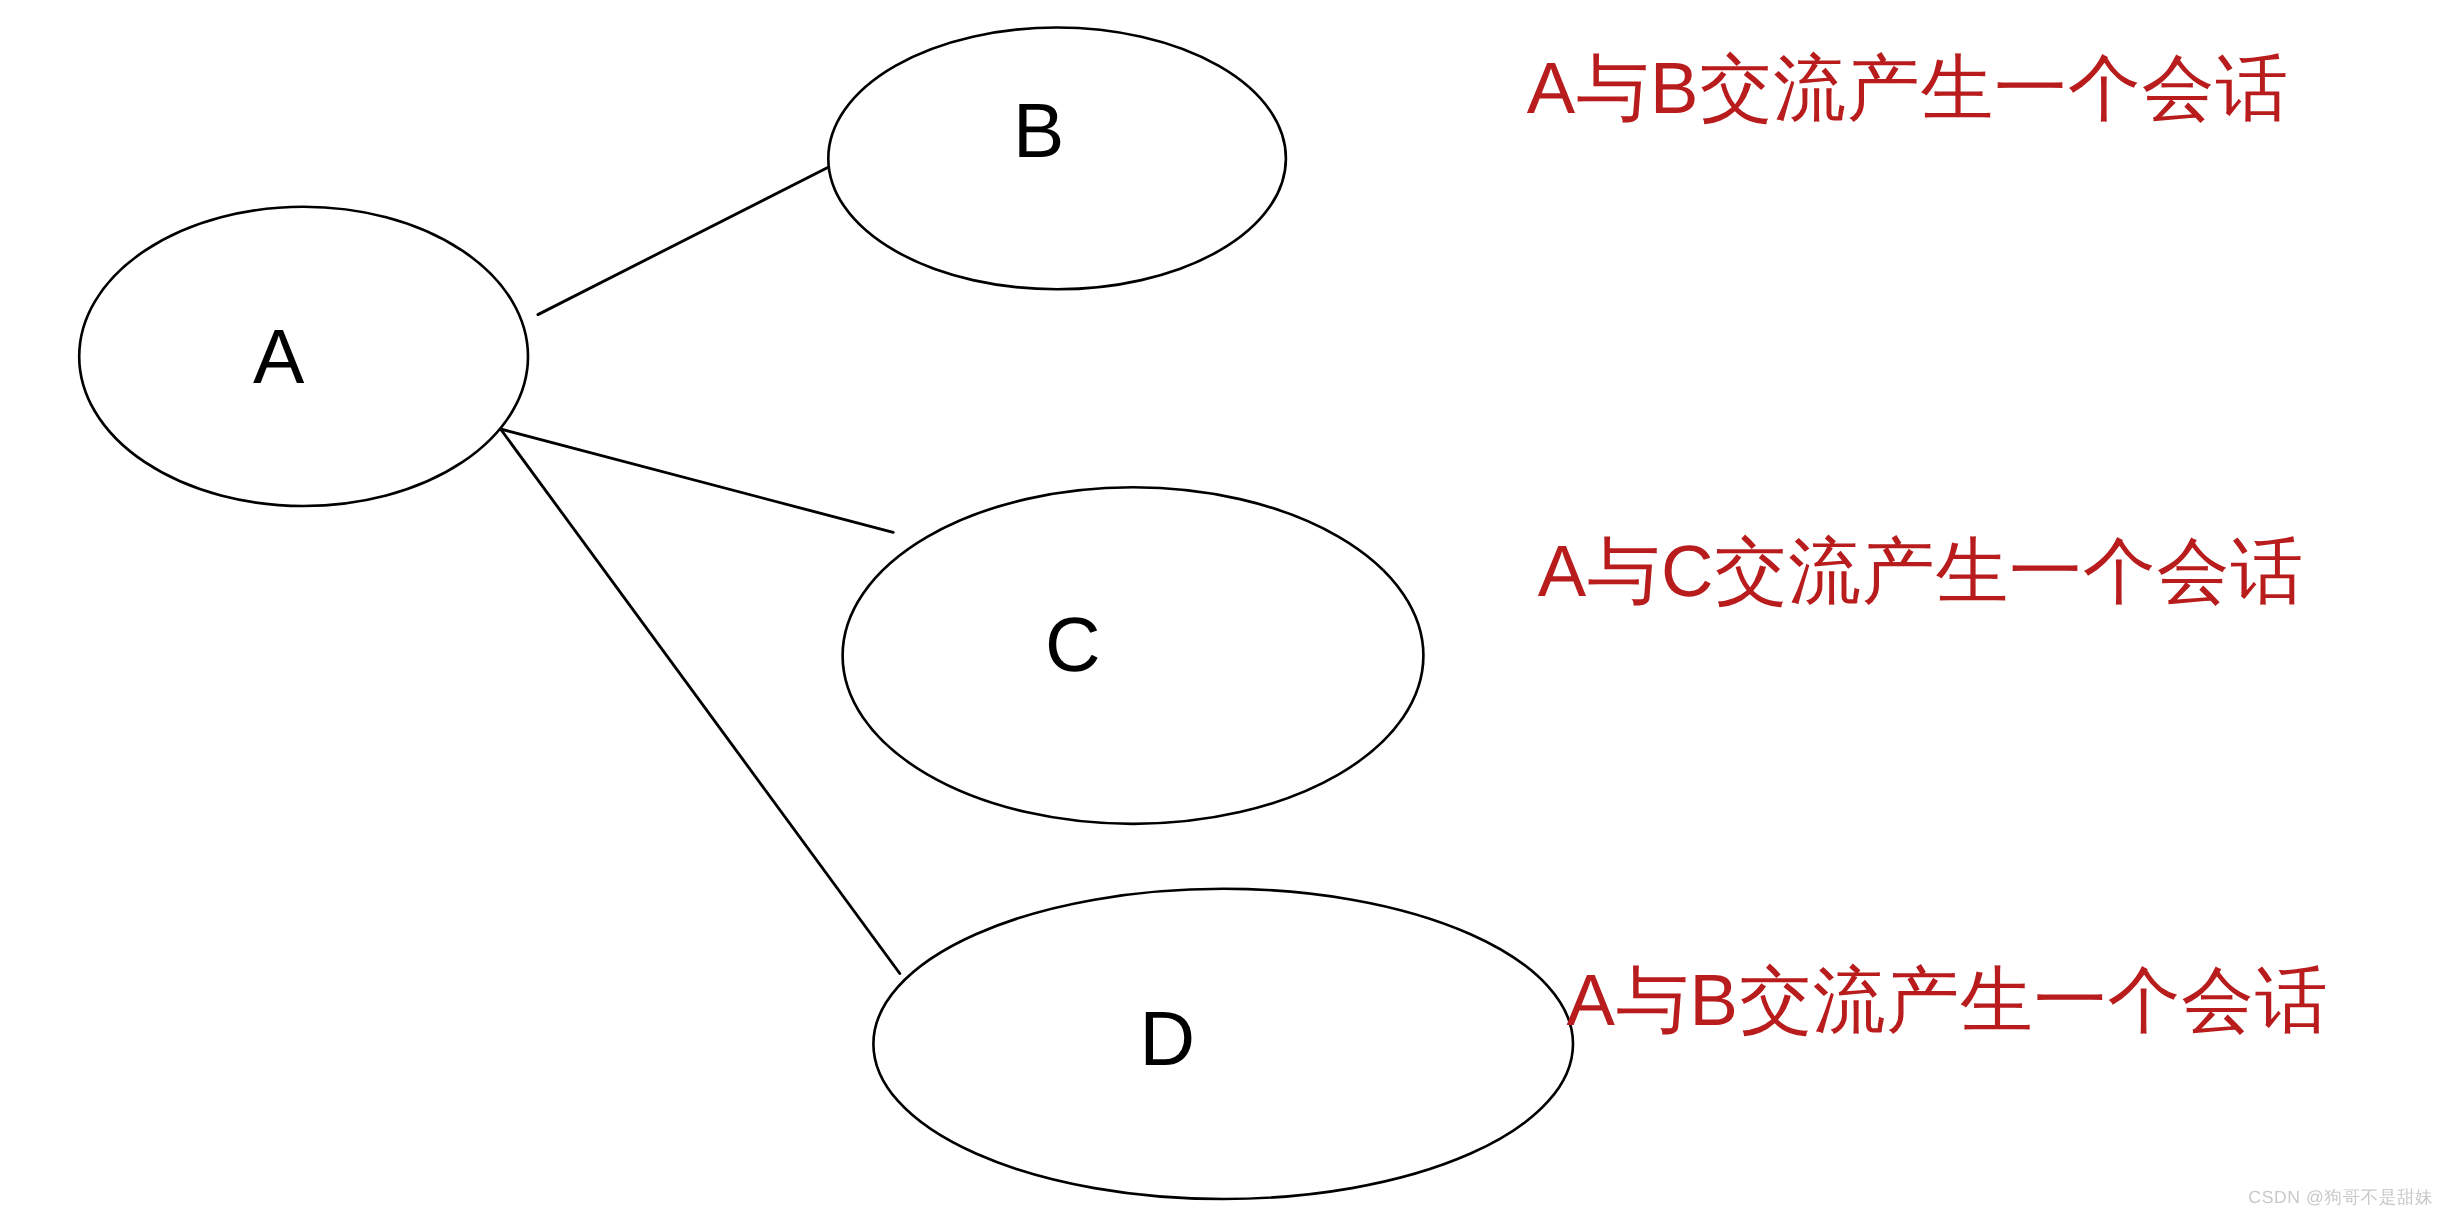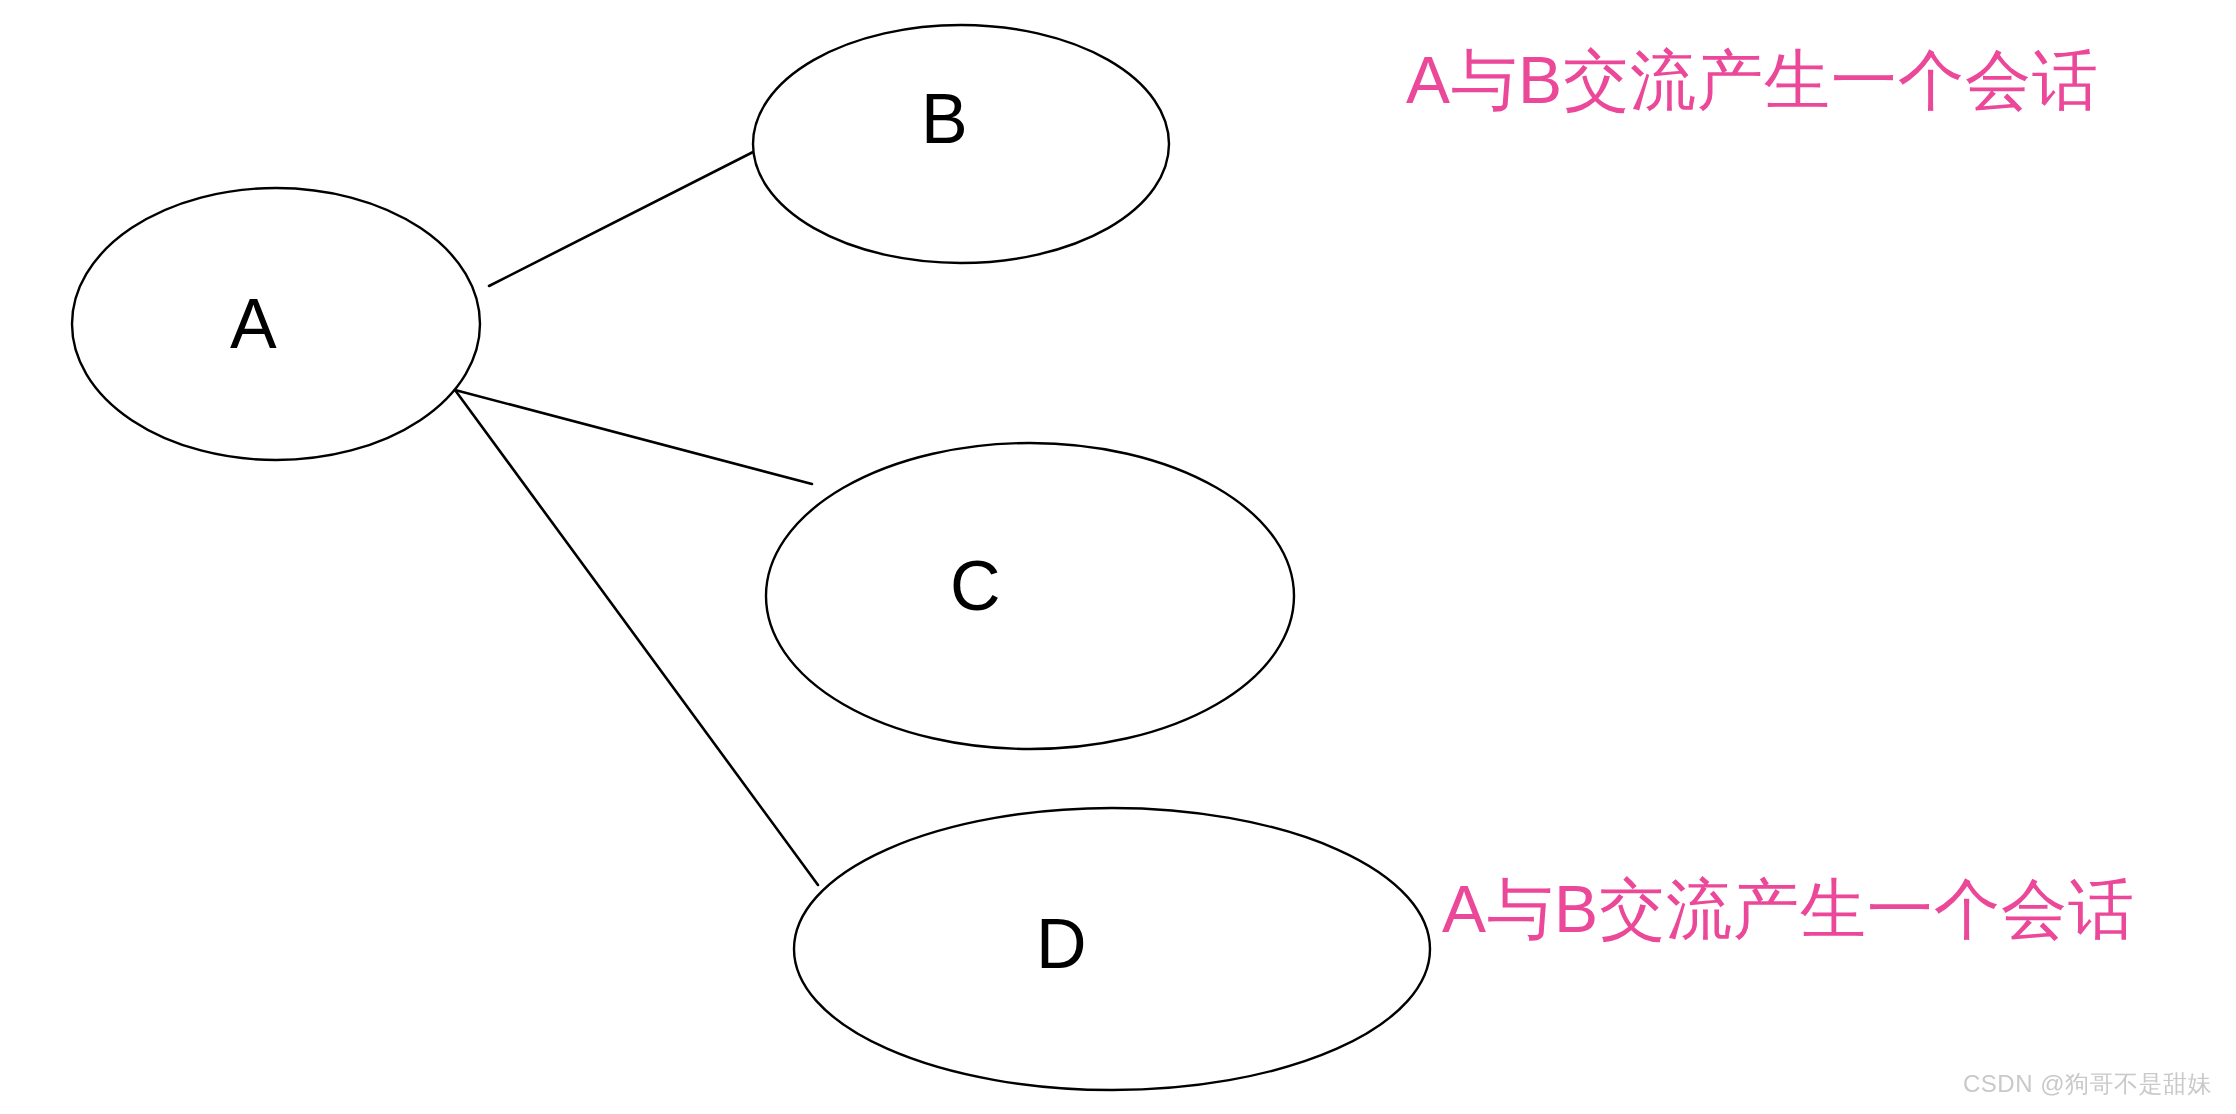--- a/index.html
+++ b/index.html
@@ -45,32 +45,31 @@
     color: #000000;
     line-height: 1;
     white-space: nowrap;
     letter-spacing: 0px;
   }
   .caption {
     position: absolute;
     font-family: "Liberation Sans", "DejaVu Sans", sans-serif;
     font-size: 66px;
     font-weight: 500;
-    color: #ec4899;
+    color: #b91c1c;
     line-height: 1;
     white-space: nowrap;
     letter-spacing: 1px;
-    margin-left: 18px;
   }
   #watermark {
     position: absolute;
     right: 24px;
     bottom: 14px;
     font-family: "Liberation Sans", "DejaVu Sans", sans-serif;
-    font-size: 24px;
+    font-size: 16px;
     color: #c9c9c9;
     white-space: nowrap;
     letter-spacing: 0.5px;
   }
 </style>
 </head>
 <body>
 
 <div id="canvas">
 
@@ -87,17 +86,18 @@
       <ellipse class="node-ellipse" cx="1112" cy="949" rx="318" ry="141"></ellipse>
     </g>
   </svg>
 
   <div class="node-label" style="left:230px; top:289px;">A</div>
   <div class="node-label" style="left:921px; top:84px;">B</div>
   <div class="node-label" style="left:950px; top:551px;">C</div>
   <div class="node-label" style="left:1036px; top:909px;">D</div>
 
   <div class="caption" style="left:1388px; top:47px;">A与B交流产生一个会话</div>
+  <div class="caption" style="left:1398px; top:486px;">A与C交流产生一个会话</div>
   <div class="caption" style="left:1424px; top:876px;">A与B交流产生一个会话</div>
 
   <div id="watermark">CSDN @狗哥不是甜妹</div>
 
 </div>
 
 </body></html>

